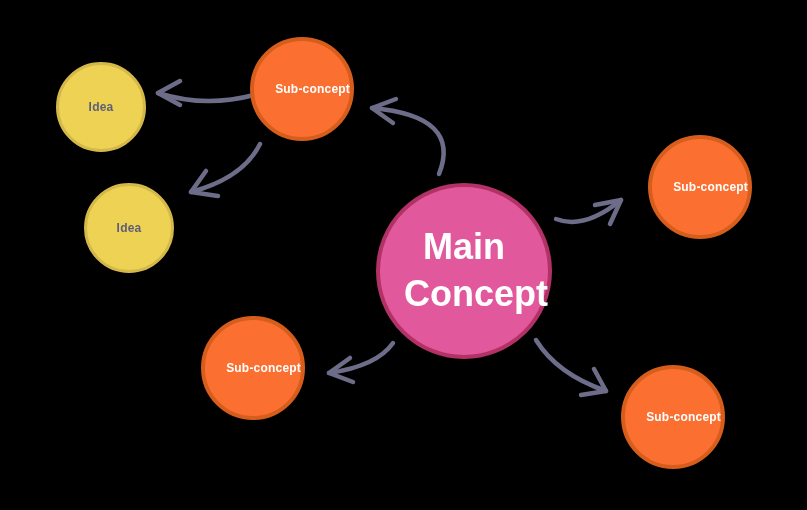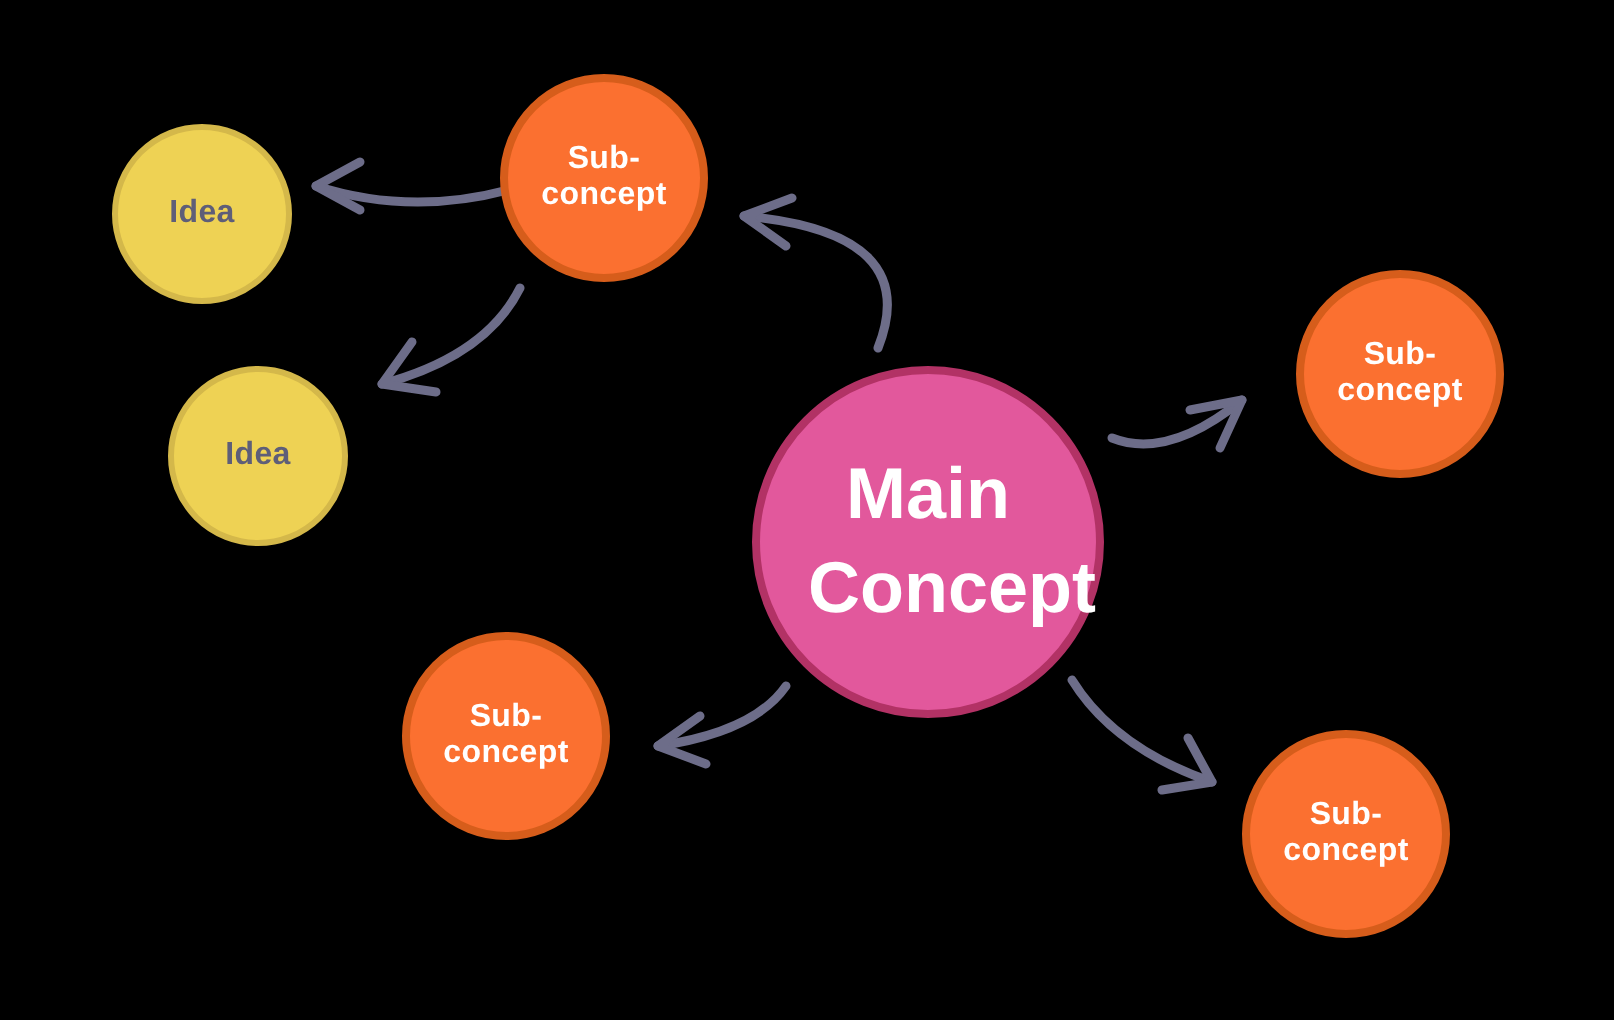--- a/index.html
+++ b/index.html
@@ -27,26 +27,26 @@
   }
   .node.main{
     left:376px;top:183px;width:176px;height:176px;
     background:var(--main-fill);border:4px solid var(--main-border);
     color:var(--main-text);font-size:36px;line-height:1.3;
   }
   .node.main .label{width:120px;}
   .node.sub{
     width:104px;height:104px;
     background:var(--sub-fill);border:4px solid var(--sub-border);
-    color:var(--sub-text);font-size:16px;letter-spacing:.2px;
+    color:var(--sub-text);font-size:12px;letter-spacing:.2px;justify-content:flex-end;
   }
   .node.idea{
     width:90px;height:90px;
     background:var(--idea-fill);border:3px solid var(--idea-border);
-    color:var(--idea-text);font-size:16px;letter-spacing:.2px;
+    color:var(--idea-text);font-size:12px;letter-spacing:.2px;
   }
   #node-sub-top{left:250px;top:37px;}
   #node-sub-right{left:648px;top:135px;}
   #node-sub-bottom-right{left:621px;top:365px;}
   #node-sub-bottom-left{left:201px;top:316px;}
   #node-idea-top{left:56px;top:62px;}
   #node-idea-bottom{left:84px;top:183px;}
 </style>
 </head>
 <body>

